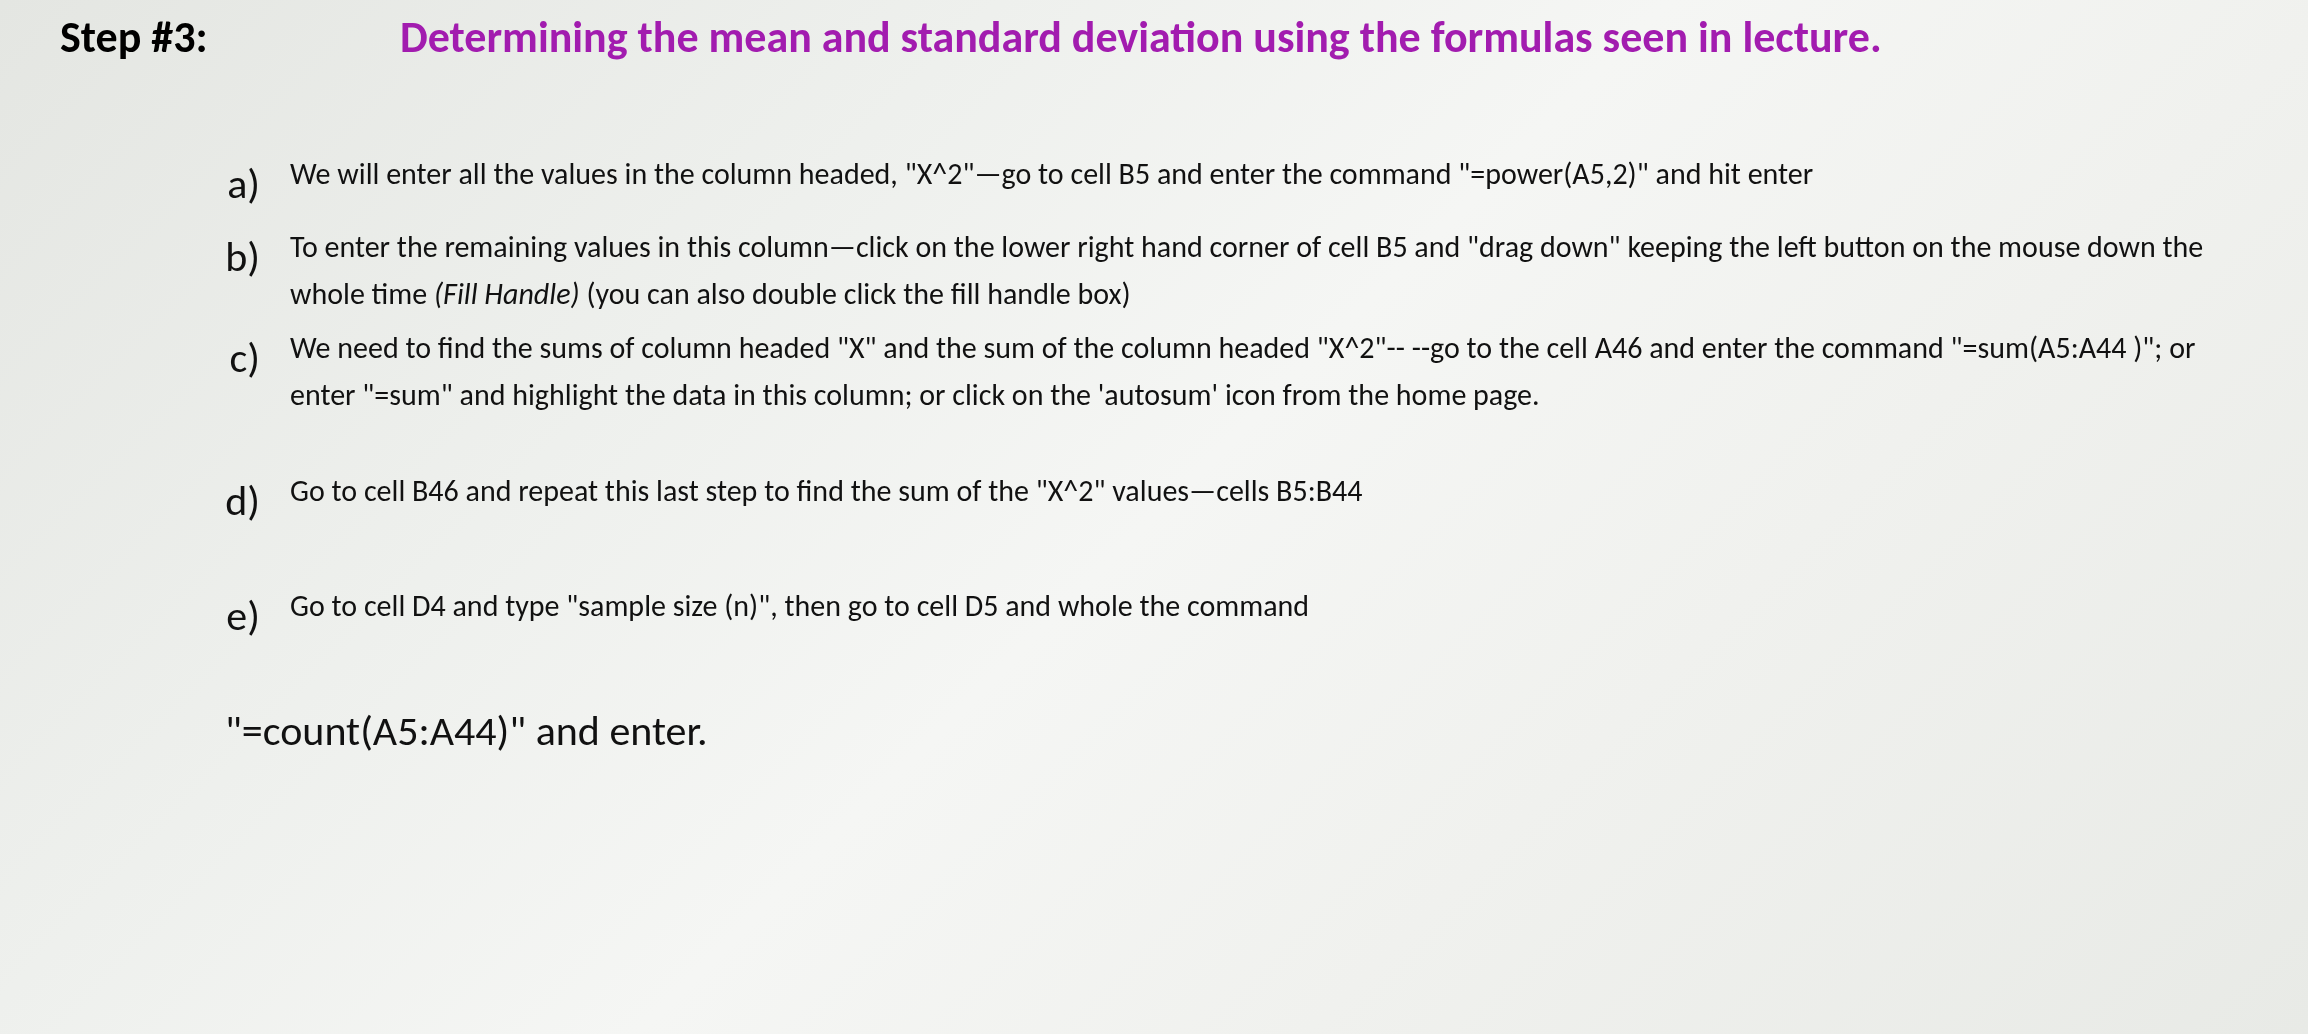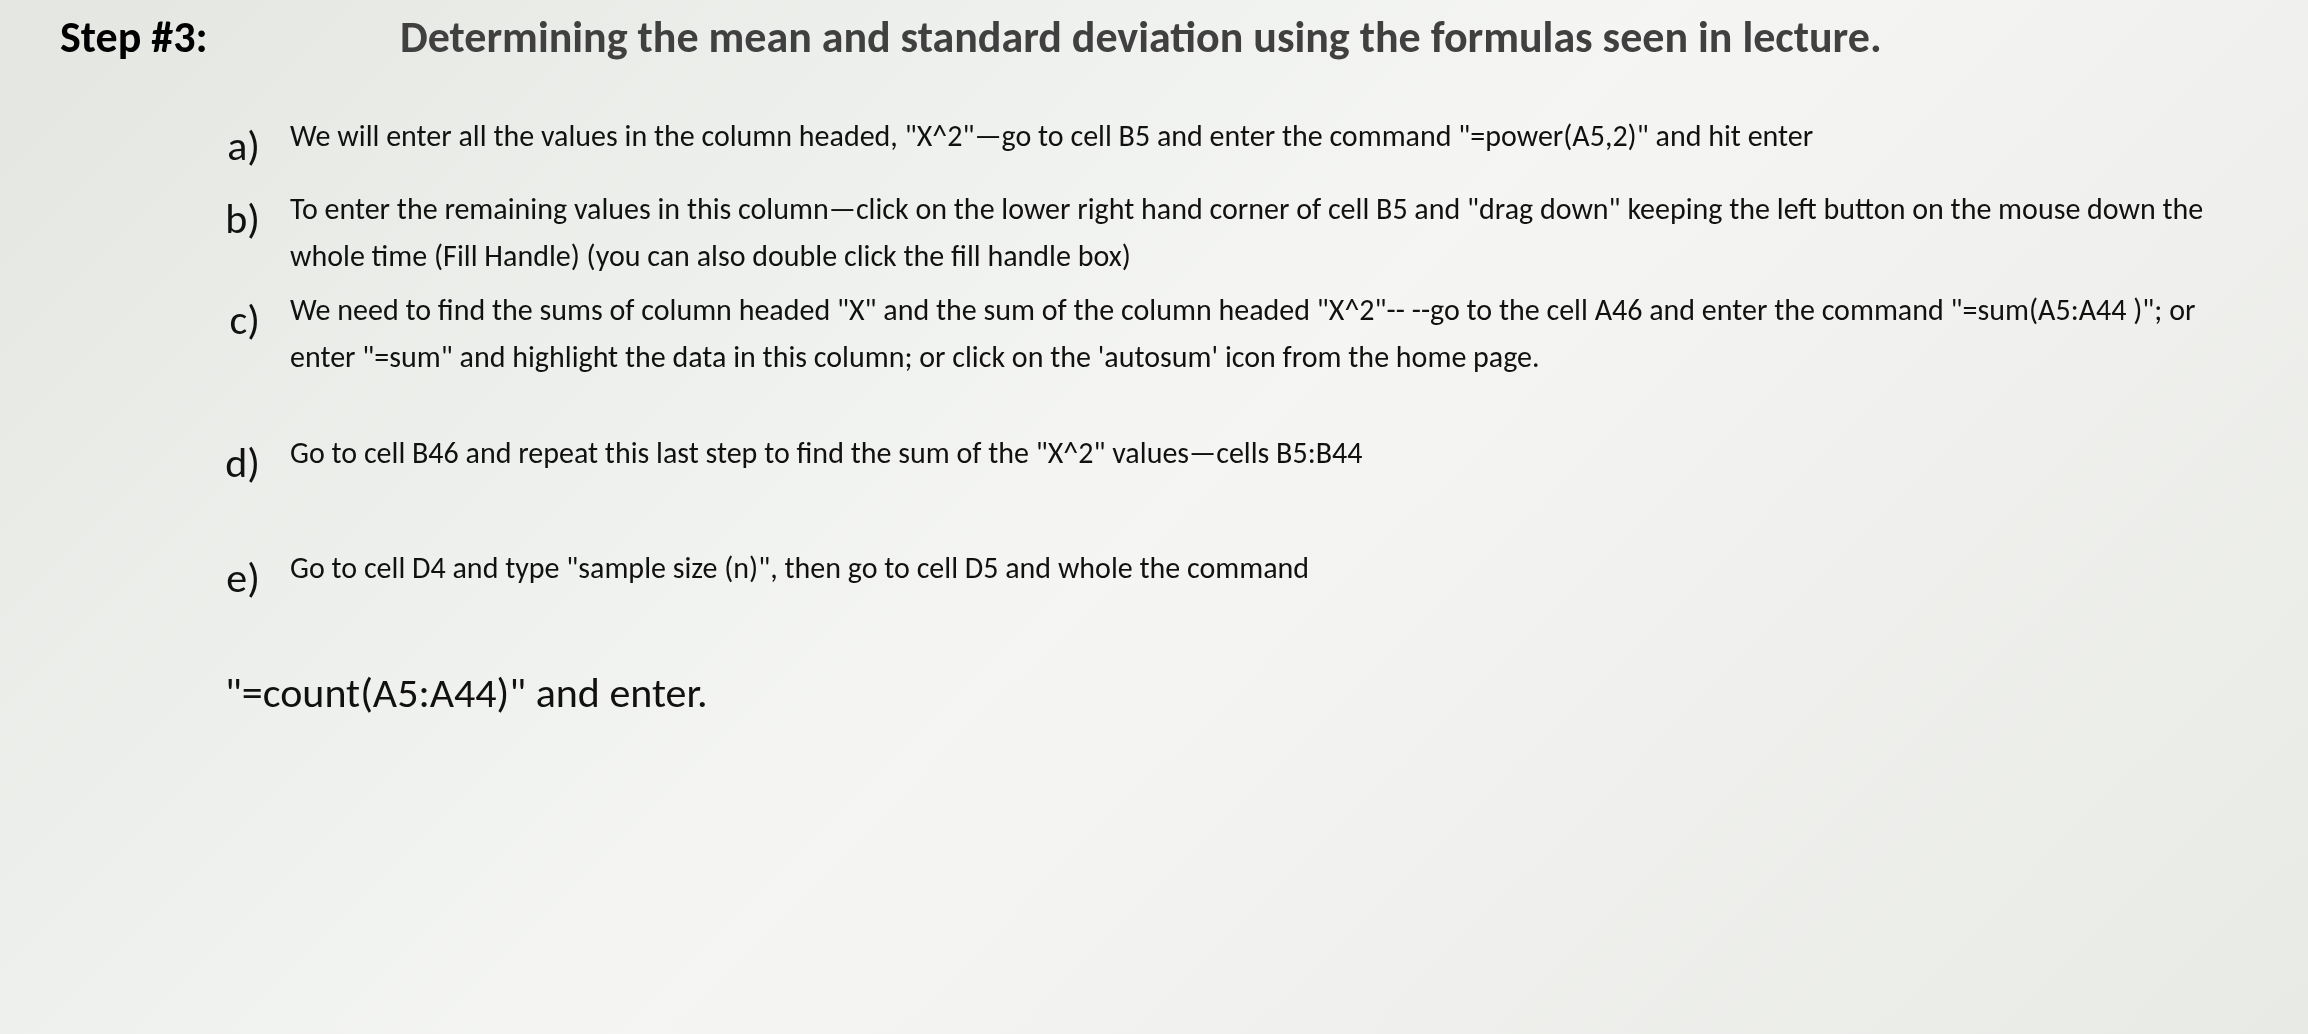--- a/index.html
+++ b/index.html
@@ -14,33 +14,33 @@
   }
   .page {
     padding: 10px 60px 0 60px;
     box-sizing: border-box;
     width: 100%;
     height: 100%;
   }
   .step-header {
     display: flex;
     align-items: flex-end;
-    margin-bottom: 49px;
+    margin-bottom: 87px;
   }
   .step-label {
     font-weight: 700;
     font-size: 44px;
     color: #000;
     width: 340px;
     flex-shrink: 0;
   }
   .step-title {
     font-weight: 700;
     font-size: 44px;
-    color: #404040;
+    color: #a21caf;
   }
   .list {
     padding-left: 150px;
   }
   .item {
     display: flex;
     align-items: flex-start;
     margin-bottom: 8px;
   }
   .item.gap-above {
@@ -55,20 +55,21 @@
     padding-right: 30px;
     box-sizing: border-box;
     color: #111;
   }
   .body {
     font-size: 30px;
     line-height: 1.55;
     color: #111;
   }
   .italic {
+    font-style: italic;
   }
   .last-line {
     padding-left: 165px;
     font-size: 42px;
     line-height: 1.55;
     color: #111;
     margin-top: 50px;
   }
 </style>
 </head>

